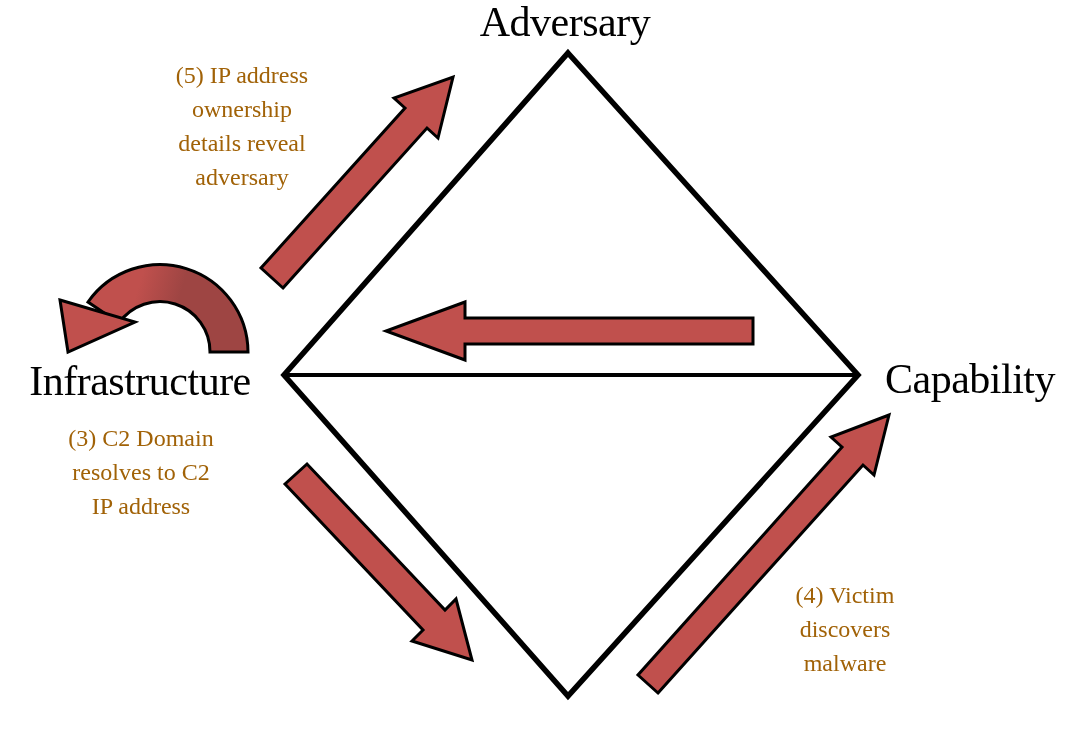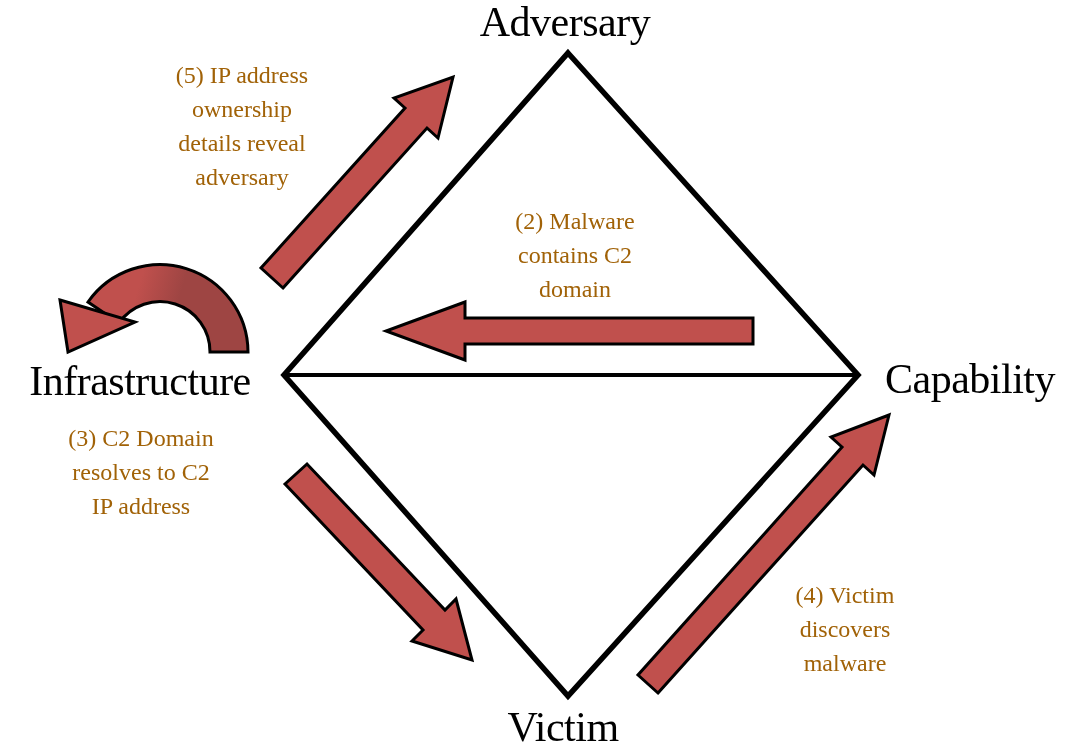--- a/index.html
+++ b/index.html
@@ -85,32 +85,28 @@
     <g>
       <path class="arrow" fill="url(#archGrad)" d="M 248,352 A 88 88 0 0 0 88 302 L 119 323 A 50 50 0 0 1 210 352 Z"></path>
       <polygon class="arrow" points="60,300 135,322 68,352" fill="#c0504d"></polygon>
     </g>
   </svg>
 
   <div class="node-label" style="left:415px; top:-2px;">Adversary</div>
 
   <div class="node-label" style="left:870px; top:355px; width:200px;">Capability</div>
 
-  <div class="node-label" style="left:413px; top:703px;">Victim</div>
 
   <div class="node-label" style="left:-10px; top:357px;">Infrastructure</div>
 
   <div class="annotation" style="left:92px; top:58px;">(5) IP address
 ownership
 details reveal
 adversary</div>
 
-  <div class="annotation" style="left:425px; top:204px;">(2) Malware
-contains C2
-domain</div>
 
   <div class="annotation" style="left:-9px; top:421px;">(3) C2 Domain
 resolves to C2
 IP address</div>
 
 
   <div class="annotation" style="left:695px; top:578px;">(4) Victim
 discovers
 malware</div>
 

